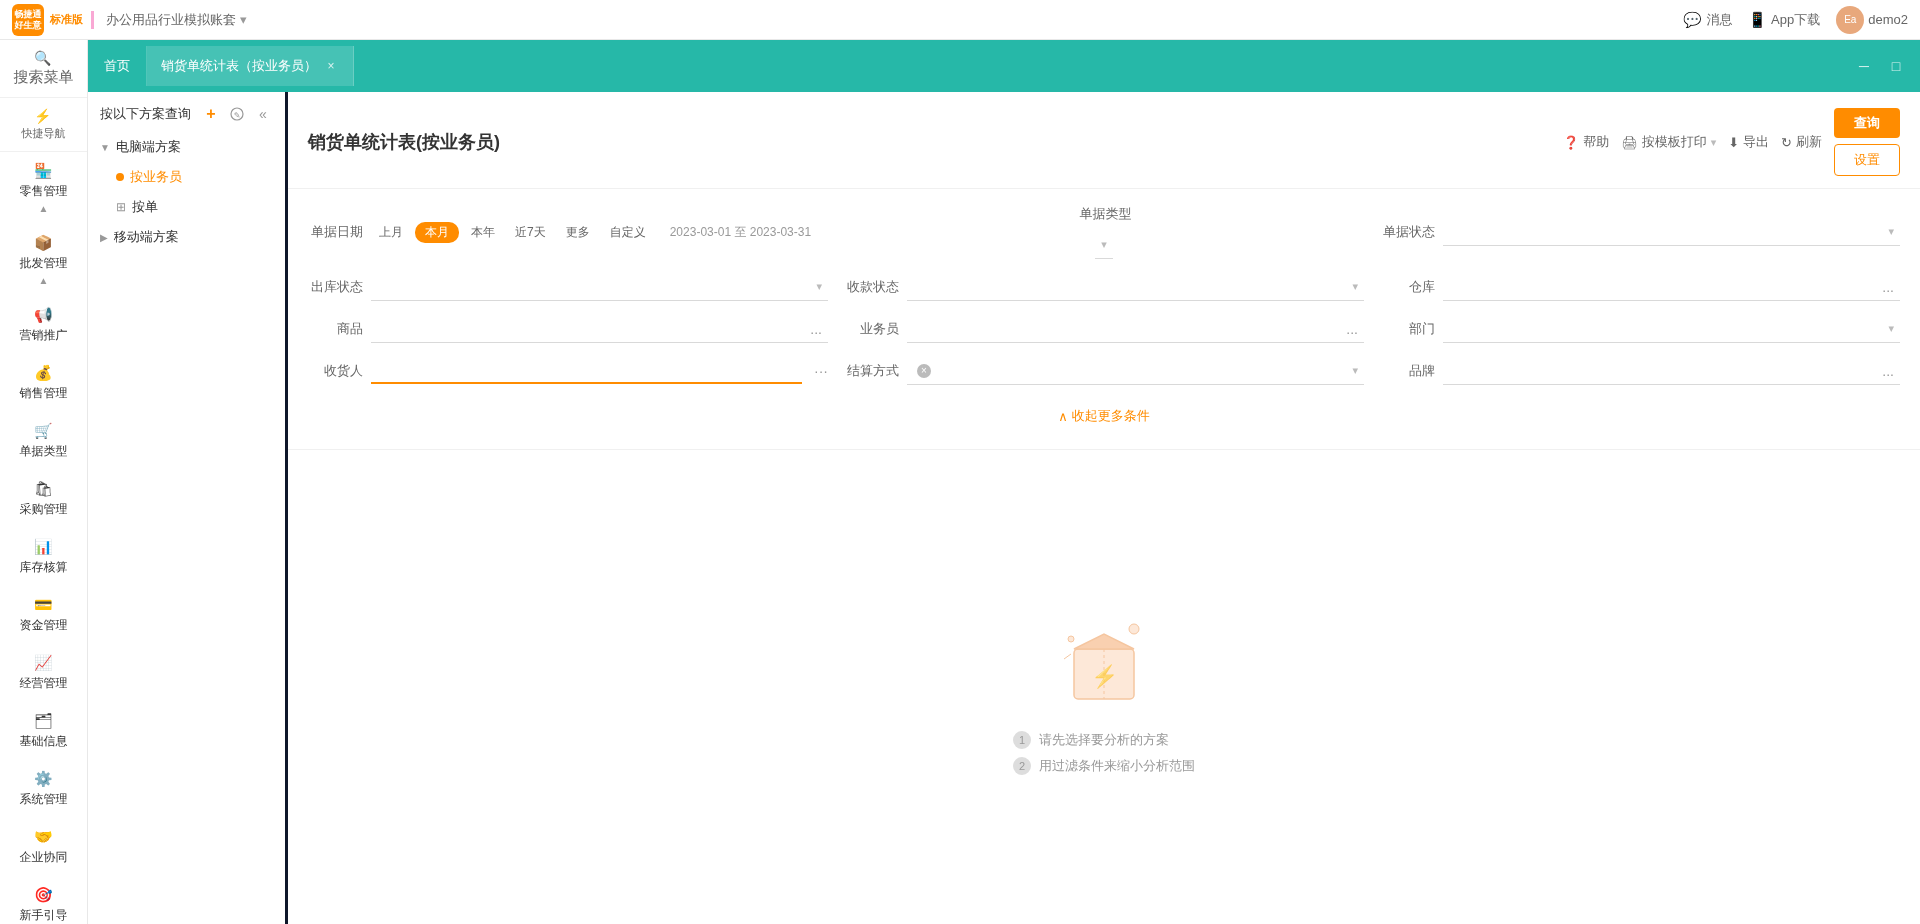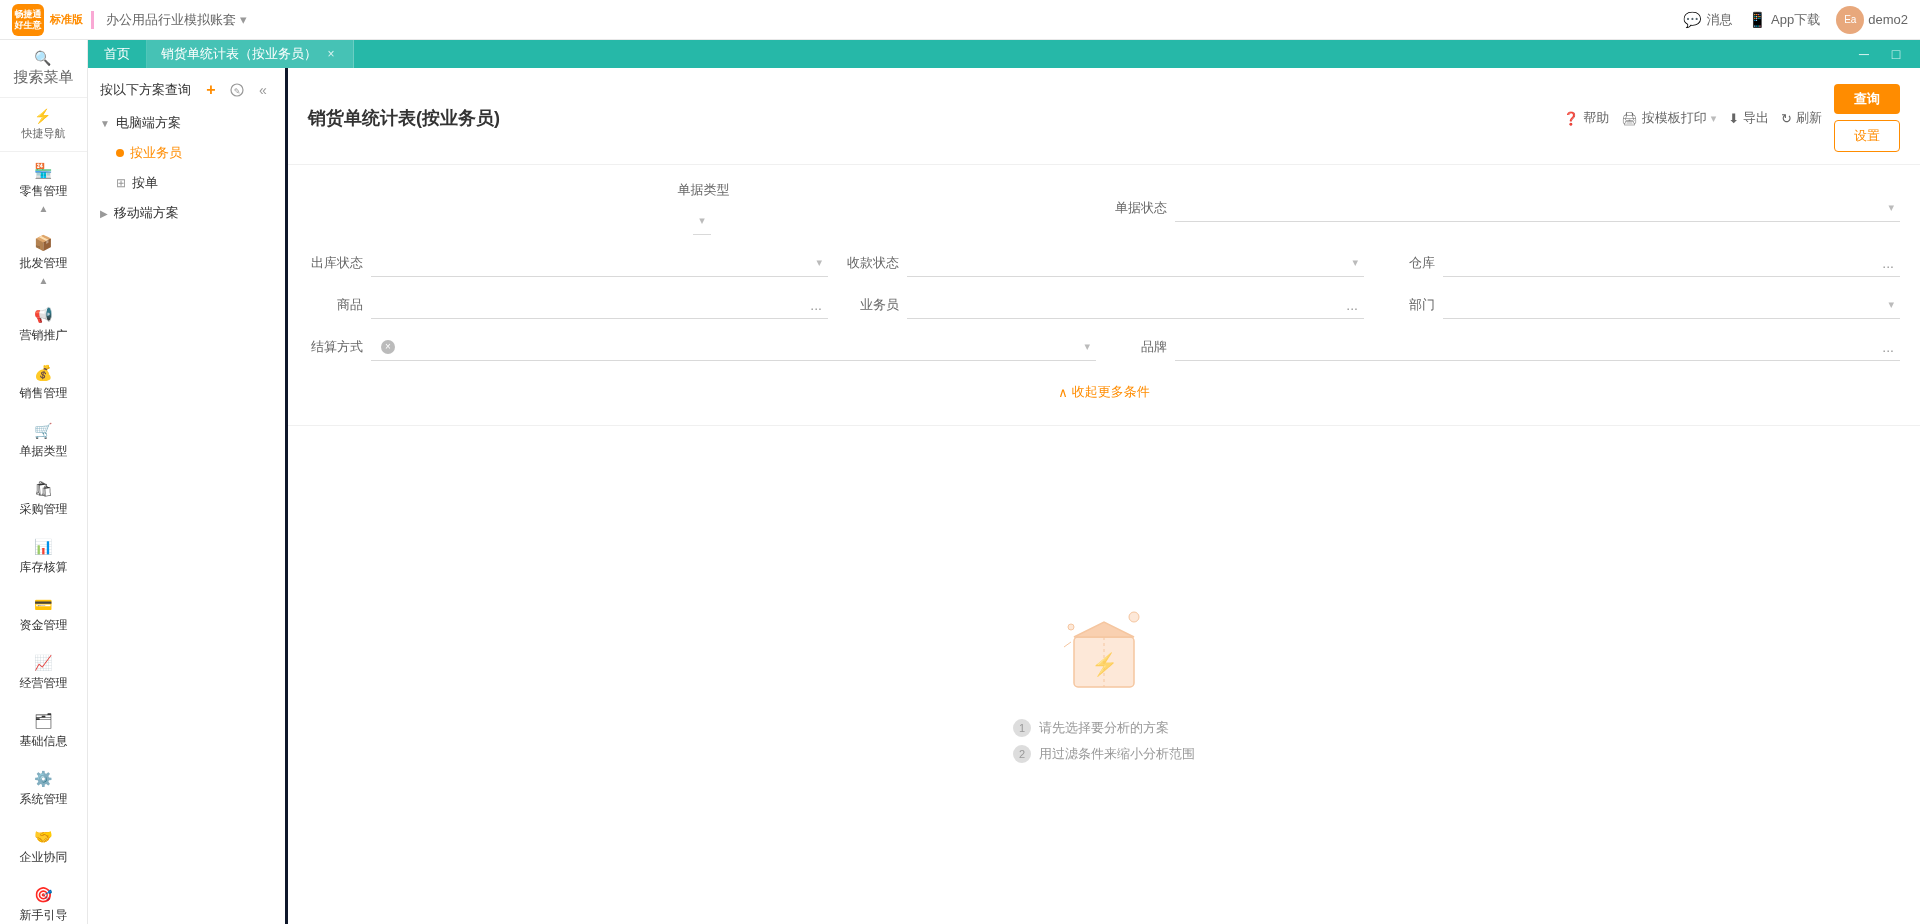--- a/index.html
+++ b/index.html
@@ -22,21 +22,21 @@
     
     .sidebar { width: 88px; background: #fff; border-right: 1px solid #e8e8e8; display: flex; flex-direction: column; overflow-y: auto; flex-shrink: 0; }
     .sidebar-search { padding: 8px; text-align: center; font-size: 12px; color: #666; cursor: pointer; border-bottom: 1px solid #f0f0f0; padding: 10px 0; }
     .sidebar-nav { padding: 6px 0; text-align: center; font-size: 12px; color: #666; cursor: pointer; border-bottom: 1px solid #f0f0f0; }
     .sidebar-item { padding: 10px 0; text-align: center; font-size: 12px; color: #333; cursor: pointer; display: flex; flex-direction: column; align-items: center; gap: 3px; }
 
     
     .content-area { flex: 1; display: flex; flex-direction: column; overflow: hidden; }
 
     
-    .tab-bar { background: #26b8a8; height: 28px; display: flex; align-items: center; padding: 0 0; flex-shrink: 0; }
+    .tab-bar { background: #26b8a8; height: 52px; display: flex; align-items: center; padding: 0 0; flex-shrink: 0; }
     .tab-home { padding: 0 16px; height: 40px; display: flex; align-items: center; color: white; font-size: 13px; cursor: pointer; border-right: 1px solid rgba(255,255,255,0.2); }
     .tab-item { padding: 0 14px; height: 40px; display: flex; align-items: center; color: white; font-size: 13px; cursor: pointer; background: rgba(255,255,255,0.15); gap: 6px; border-right: 1px solid rgba(255,255,255,0.2); }
     .tab-close { width: 16px; height: 16px; display: flex; align-items: center; justify-content: center; border-radius: 50%; font-size: 12px; color: rgba(255,255,255,0.8); }
     .tab-spacer { flex: 1; }
     .tab-actions { display: flex; align-items: center; gap: 8px; padding: 0 12px; color: white; }
     .tab-action-btn { width: 24px; height: 24px; display: flex; align-items: center; justify-content: center; cursor: pointer; font-size: 14px; color: rgba(255,255,255,0.8); }
 
     
     .page-header { padding: 16px 20px 0; display: flex; align-items: center; justify-content: space-between; border-bottom: 1px solid #f0f0f0; padding-bottom: 12px; }
     .page-title { font-size: 18px; font-weight: bold; color: #333; }
@@ -273,20 +273,32 @@
             <div style="display:flex;flex-direction:column;gap:6px;">
               <button class="btn-query">查询</button>
               <button class="btn-settings">设置</button>
             </div>
           </div>
         </div>
 
         <div class="filter-area">
 
           <div class="filter-row">
+            <div class="filter-item">
+              <span class="filter-label">单据日期</span>
+              <div class="date-tabs">
+                <span class="date-tab">上月</span>
+                <span class="date-tab active">本月</span>
+                <span class="date-tab">本年</span>
+                <span class="date-tab">近7天</span>
+                <span class="date-tab">更多</span>
+                <span class="date-tab">自定义</span>
+              </div>
+              <span class="date-value">2023-03-01 至 2023-03-31</span>
+            </div>
             <div class="filter-item" style="min-width:280px;flex-direction:column;">
               <span class="filter-label">单据类型</span>
               <div class="filter-select">
                 <span></span>
                 <span class="chevron-down">▾</span>
               </div>
             </div>
             <div class="filter-item" style="min-width:280px;">
               <span class="filter-label">单据状态</span>
               <div class="filter-select">
@@ -335,20 +347,25 @@
             <div class="filter-item">
               <span class="filter-label">部门</span>
               <div class="filter-select" style="flex:1;border-bottom:1px solid #d9d9d9;padding:4px 6px;display:flex;justify-content:space-between;align-items:center;">
                 <span></span>
                 <span class="chevron-down">▾</span>
               </div>
             </div>
           </div>
 
           <div class="filter-row">
+            <div class="filter-item">
+              <span class="filter-label">收货人</span>
+              <input type="text" class="filter-input" style="border-bottom: 2px solid rgb(255, 140, 0); flex: 1 1 0%;">
+              <span class="more-dots">···</span>
+            </div>
             <div class="filter-item">
               <span class="filter-label">结算方式</span>
               <div class="filter-select" style="flex:1;border-bottom:1px solid #d9d9d9;padding:4px 6px;display:flex;justify-content:space-between;align-items:center;">
                 <span style="display:inline-flex;align-items:center;gap:4px;">
                   <span class="tag-close" style="background:#bbb;color:white;width:14px;height:14px;border-radius:50%;font-size:10px;display:inline-flex;align-items:center;justify-content:center;cursor:pointer;">×</span>
                 </span>
                 <span class="chevron-down">▾</span>
               </div>
             </div>
             <div class="filter-item">

